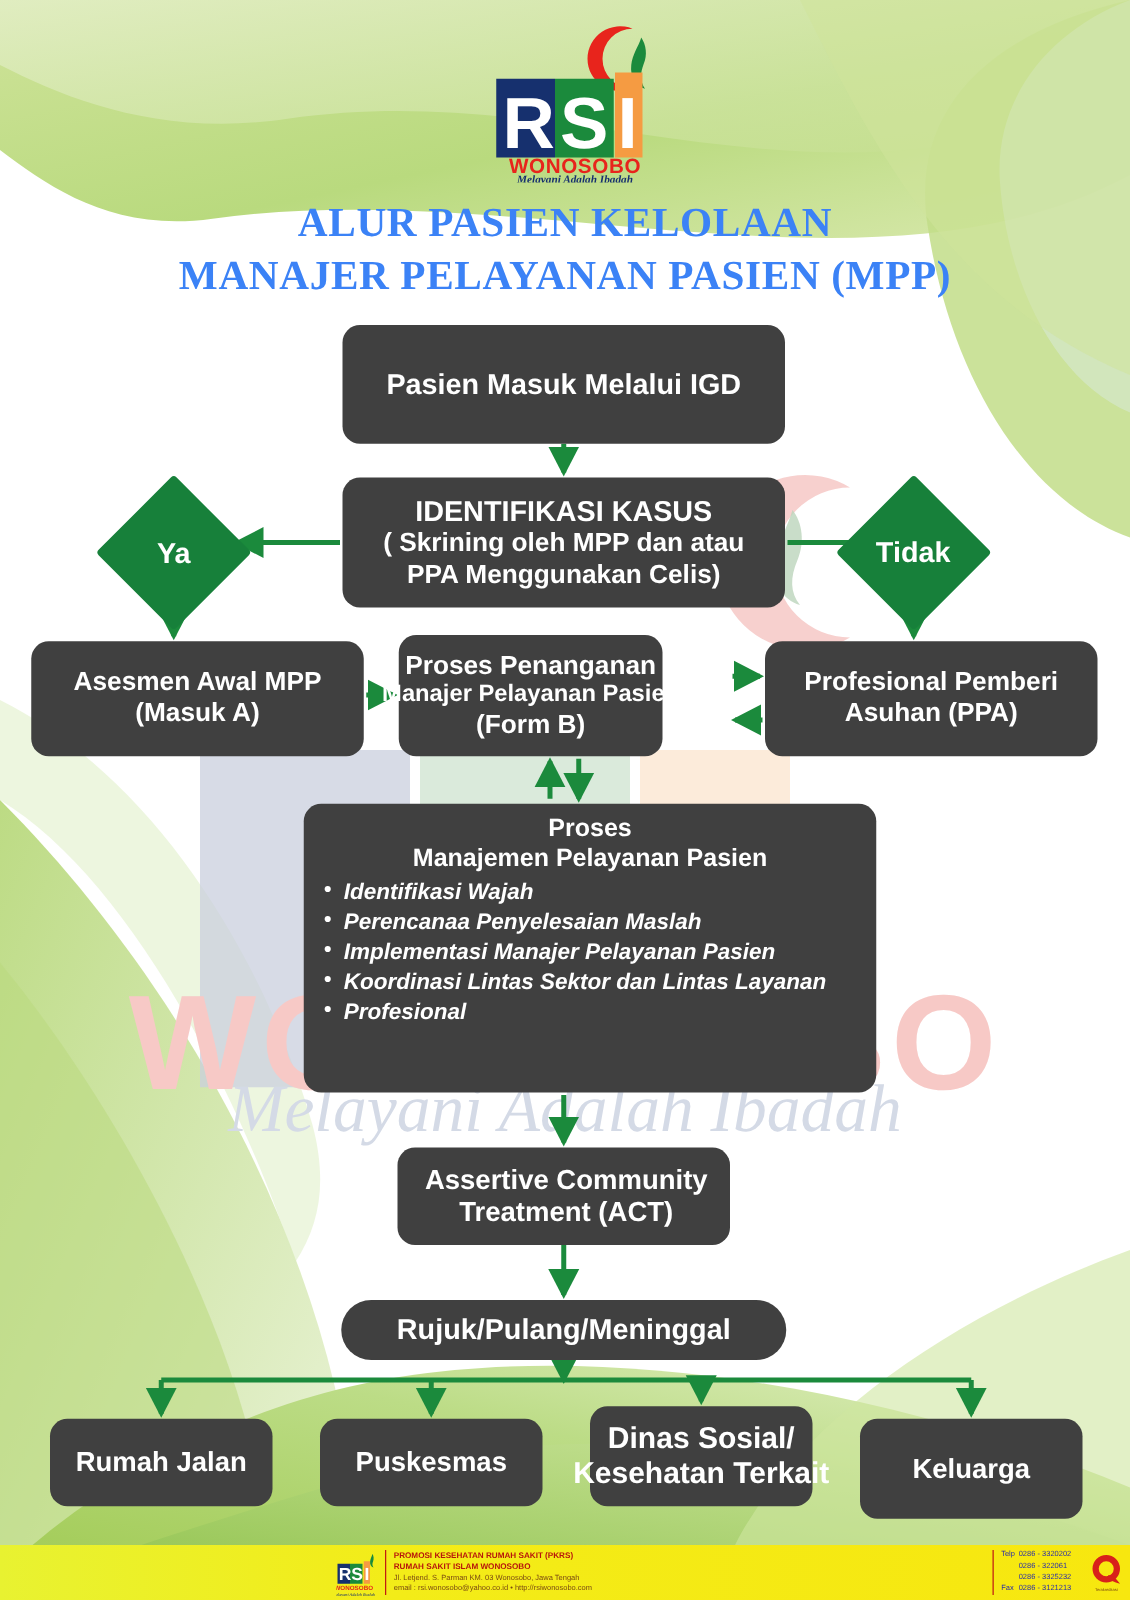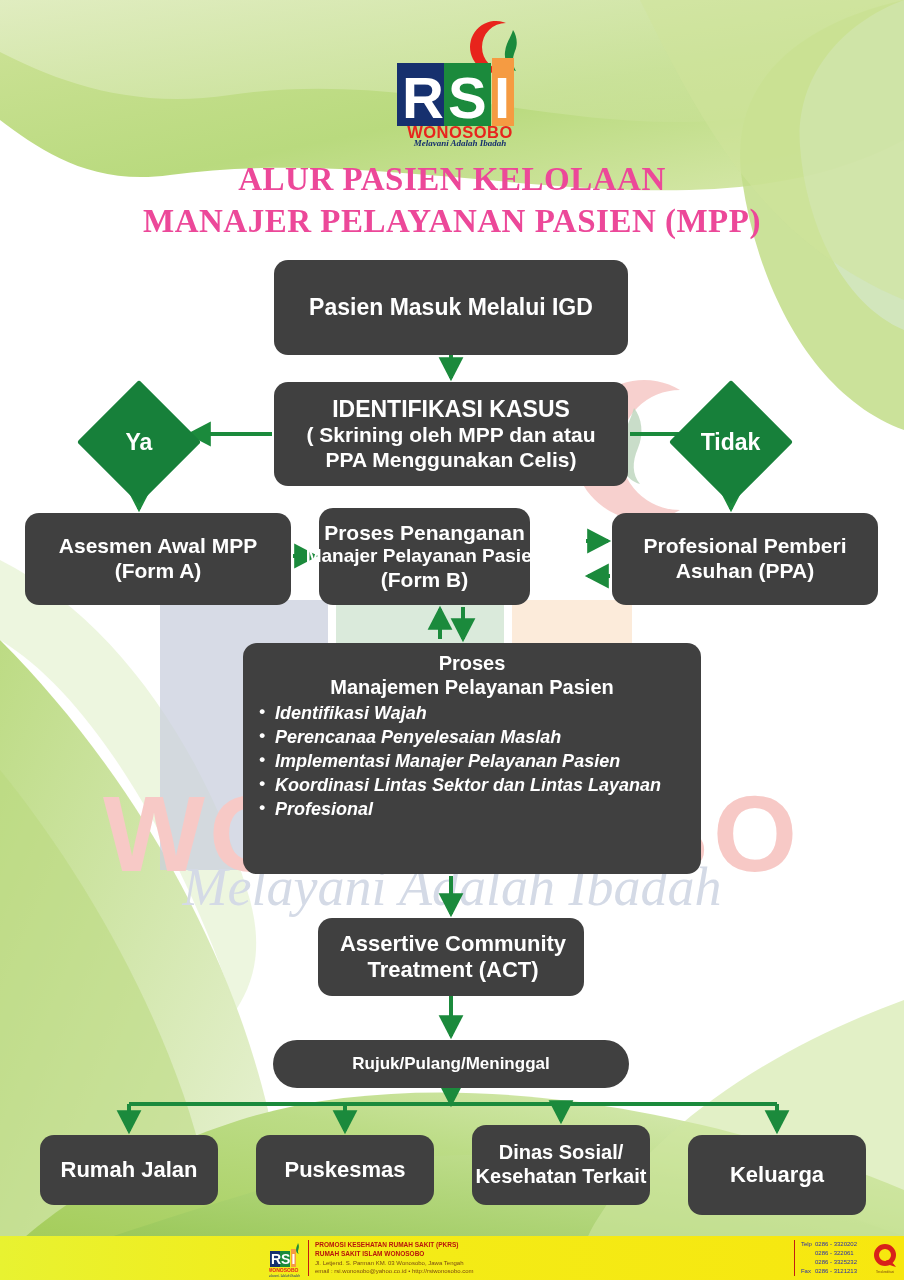--- a/index.html
+++ b/index.html
@@ -40,21 +40,21 @@
 
   
   #logo { position:absolute; left:388px; top:18px; width:145px; height:128px; }
 
   
   #title {
     position:absolute; left:0; top:158px; width:904px;
     text-align:center;
     font-family:"Liberation Serif", serif;
     font-weight:bold; font-size:33px; line-height:1.28;
-    color:#ec4899; letter-spacing:0.5px;
+    color:#3b82f6; letter-spacing:0.5px;
   }
   #title .l2 { font-size:33px; }
 
   
   #flow-arrows { position:absolute; left:0; top:0; width:904px; height:1280px; }
 
   
   .node {
     position:absolute;
     background:#404040;
@@ -85,24 +85,24 @@
   #n-masuk   { left:274px; top:260px;  width:354px; height:95px;  font-size:23px; }
   #n-ident   { left:274px; top:382px;  width:354px; height:104px; font-size:21px; }
   #d-ya      { left:95px;  top:398px;  width:88px;  height:88px;  font-size:23px; }
   #d-tidak   { left:687px; top:398px;  width:88px;  height:88px;  font-size:23px; }
   #n-asesmen { left:25px;  top:513px;  width:266px; height:92px;  font-size:21px; }
   #n-formb   { left:319px; top:508px;  width:211px; height:97px;  font-size:19px; }
   #n-ppa     { left:612px; top:513px;  width:266px; height:92px;  font-size:21px; }
   #n-proses  { left:243px; top:643px;  width:458px; height:231px; font-size:18px;
                align-items:stretch; justify-content:flex-start; padding:8px 14px; }
   #n-act     { left:318px; top:918px;  width:266px; height:78px;  font-size:22px;padding-left:12px; }
-  #n-rujuk   { left:273px; top:1040px; width:356px; height:48px;  font-size:17px; }
+  #n-rujuk   { left:273px; top:1040px; width:356px; height:48px;  font-size:23px; }
   #n-rs      { left:40px;  top:1135px; width:178px; height:70px;  font-size:22px; }
   #n-pusk    { left:256px; top:1135px; width:178px; height:70px;  font-size:22px; }
-  #n-dinas   { left:472px; top:1125px; width:178px; height:80px;  font-size:20px; }
+  #n-dinas   { left:472px; top:1125px; width:178px; height:80px;  font-size:24px; }
   #n-kel     { left:688px; top:1135px; width:178px; height:80px;  font-size:22px; }
 
   
   #proses-head { text-align:center; font-size:20px; line-height:1.2; margin-bottom:3px; }
   #proses-list { list-style:none; font-size:18px; line-height:1.28; text-align:left;font-style:italic; }
   #proses-list li { position:relative; padding-left:18px; margin-bottom:1px; }
   #proses-list li::before {
     content:"\2022"; position:absolute; left:2px; top:-1px; font-size:17px;
   }
 
@@ -282,21 +282,21 @@
   <div class="diamond" id="d-ya">
     <span>Ya</span>
   </div>
 
   <div class="diamond" id="d-tidak">
     <span>Tidak</span>
   </div>
 
   <div class="node" id="n-asesmen">
     <span class="ln">Asesmen Awal MPP</span>
-    <span class="ln">(Form A)</span>
+    <span class="ln">(Masuk A)</span>
   </div>
 
   <div class="node" id="n-formb">
     <span class="ln" style="font-size:21px;">Proses Penanganan</span>
     <span class="ln">Manajer Pelayanan Pasien</span>
     <span class="ln" style="font-size:21px;">(Form B)</span>
   </div>
 
   <div class="node" id="n-ppa">
     <span class="ln">Profesional Pemberi</span>

